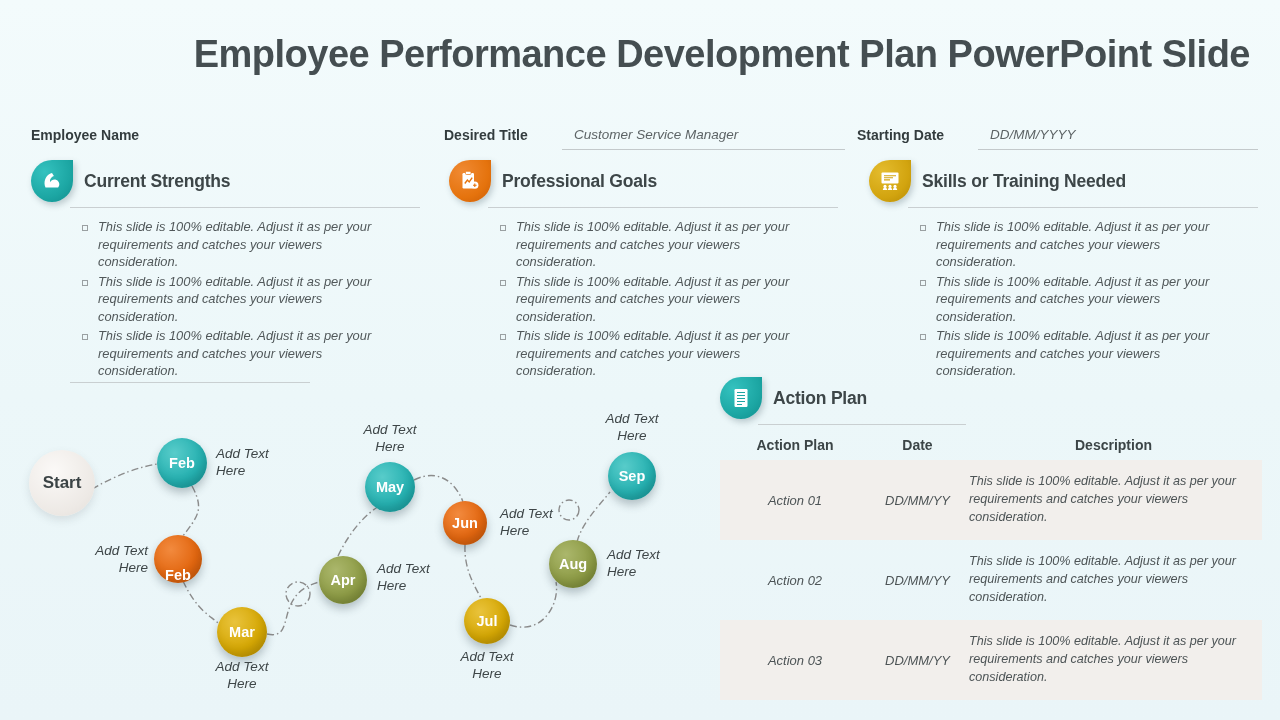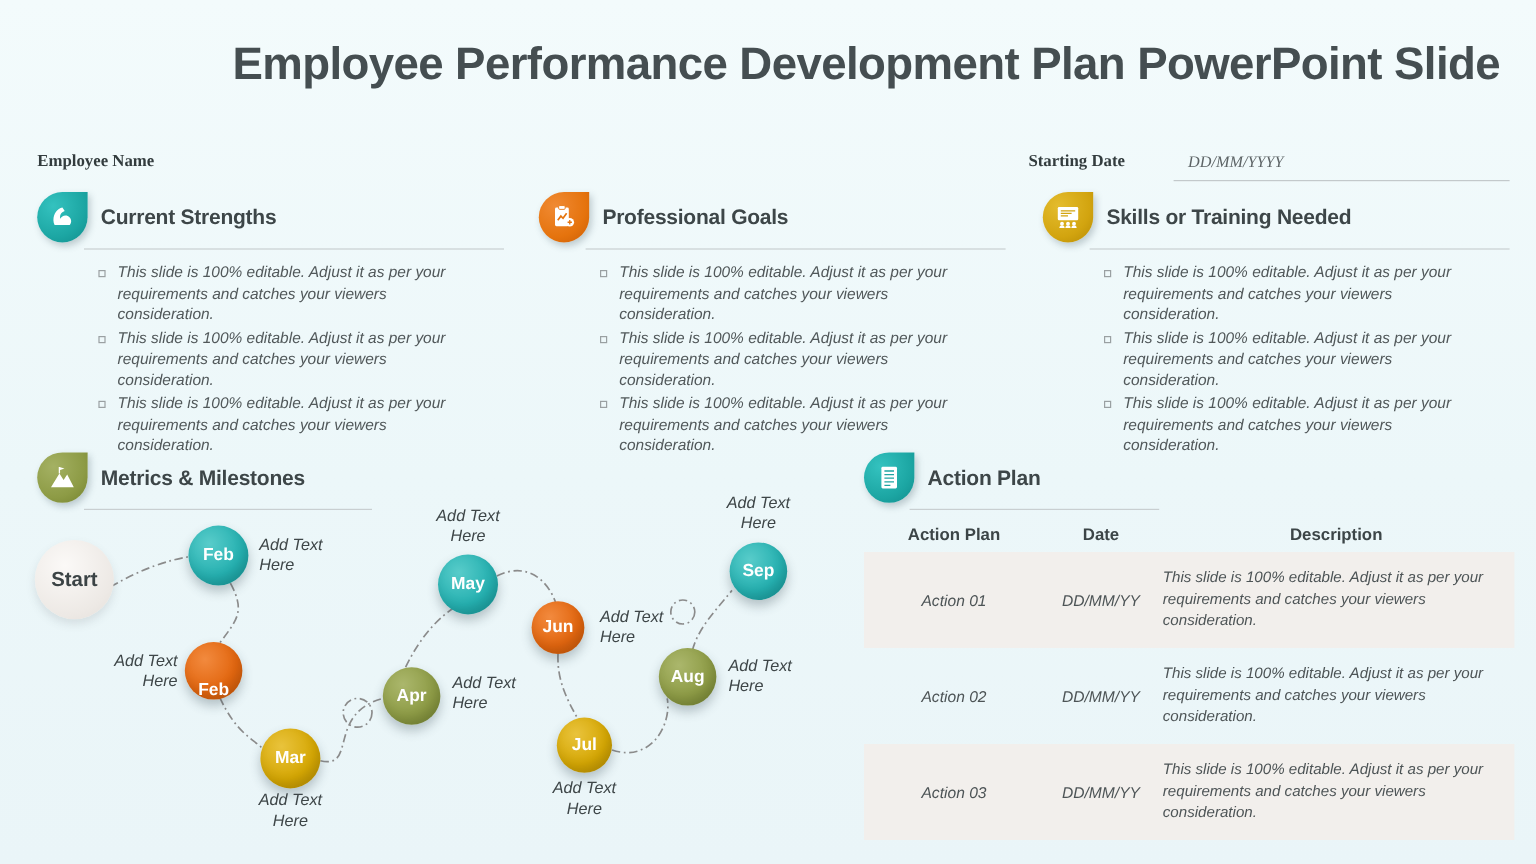--- a/index.html
+++ b/index.html
@@ -8,21 +8,21 @@
     position:relative; width:1280px; height:720px; overflow:hidden;
     background:linear-gradient(180deg,#f3fbfc 0%,#ecf7f9 55%,#eaf5f8 100%);
     font-family:"Liberation Sans", sans-serif;
   }
   
   .page-title {
     position:absolute; left:30px; top:33px; width:1220px;
     font-size:38px; font-weight:bold; color:#454e51; letter-spacing:-0.5px;text-align:right;
   }
   
-  .field { position:absolute; top:123px; display:flex;font-family:Liberation Serif, serif; }
+  .field { position:absolute; top:123px; display:flex; }
   .field .flabel { font-weight:bold; font-size:14px; color:#333c3e; padding-top:4px; }
   .field .fvalue {
     border-bottom:1px solid #c3c9cb; font-style:italic; font-size:13.5px; color:#5d6466;
     padding:4px 0 7px 12px;
   }
   .field-1 { left:31px; }  .field-1 .flabel { width:121px; } .field-1 .fvalue { width:280px; }
   .field-2 { left:444px; } .field-2 .flabel { width:118px; } .field-2 .fvalue { width:283px; }
   .field-3 { left:857px; } .field-3 .flabel { width:121px; } .field-3 .fvalue { width:280px; }
   
   .sec-head { display:flex; align-items:center; gap:11px; }
@@ -114,20 +114,24 @@
 </head>
 <body>
 
 <div class="slide">
 
   <h1 class="page-title">Employee Performance Development Plan PowerPoint Slide</h1>
 
   <div class="field field-1">
     <div class="flabel">Employee Name</div>
   </div>
+  <div class="field field-2">
+    <div class="flabel">Desired Title</div>
+    <div class="fvalue">Customer Service Manager</div>
+  </div>
   <div class="field field-3">
     <div class="flabel">Starting Date</div>
     <div class="fvalue">DD/MM/YYYY</div>
   </div>
 
   <div class="section section-1">
     <div class="sec-head">
       <div class="drop bg-teal">
         <svg viewBox="0 0 24 24">
             <path fill="#fff" d="M5.5 18.5c-.6-1.2-1-2.6-1-4C4.5 9 7.8 5 12 4l1.9 2.9c-2.4.8-3.9 2.6-3.9 4.9 0 .5.1 1 .2 1.4.8-1.6 2.5-2.7 4.3-2.7 2.7 0 4.8 2.2 4.8 4.8 0 1.2-.5 2.4-1.2 3.2H5.5z"></path>
@@ -182,30 +186,20 @@
     </div>
     <div class="head-rule"></div>
     <ul class="bullets">
       <li>This slide is 100% editable. Adjust it as per your requirements and catches your viewers consideration.</li>
       <li>This slide is 100% editable. Adjust it as per your requirements and catches your viewers consideration.</li>
       <li>This slide is 100% editable. Adjust it as per your requirements and catches your viewers consideration.</li>
     </ul>
   </div>
 
   <div class="metrics-head">
-    <div class="sec-head">
-      <div class="drop bg-olive">
-        <svg viewBox="0 0 24 24">
-          <path d="M2.5 20L9.5 8.5 13 14l3-4.5L21.5 20z" fill="#fff"></path>
-          <path d="M9.5 8.5V3.2" stroke="#fff" stroke-width="1.1"></path>
-          <path d="M9.5 3.2l4.2 1.3-4.2 1.3z" fill="#fff"></path>
-        </svg>
-      </div>
-      <div class="sec-title">Metrics &amp; Milestones</div>
-    </div>
     <div class="head-rule"></div>
   </div>
 
   <div class="action-head">
     <div class="sec-head">
       <div class="drop bg-teal">
         <svg viewBox="0 0 24 24">
           <rect x="5.5" y="3" width="13" height="18" rx="1.2" fill="#fff"></rect>
           <path d="M8 6.5h8M8 9.5h8M8 12.5h8M8 15.5h8M8 18.5h5" stroke="#1fa5a3" stroke-width="1.1"></path>
         </svg>

